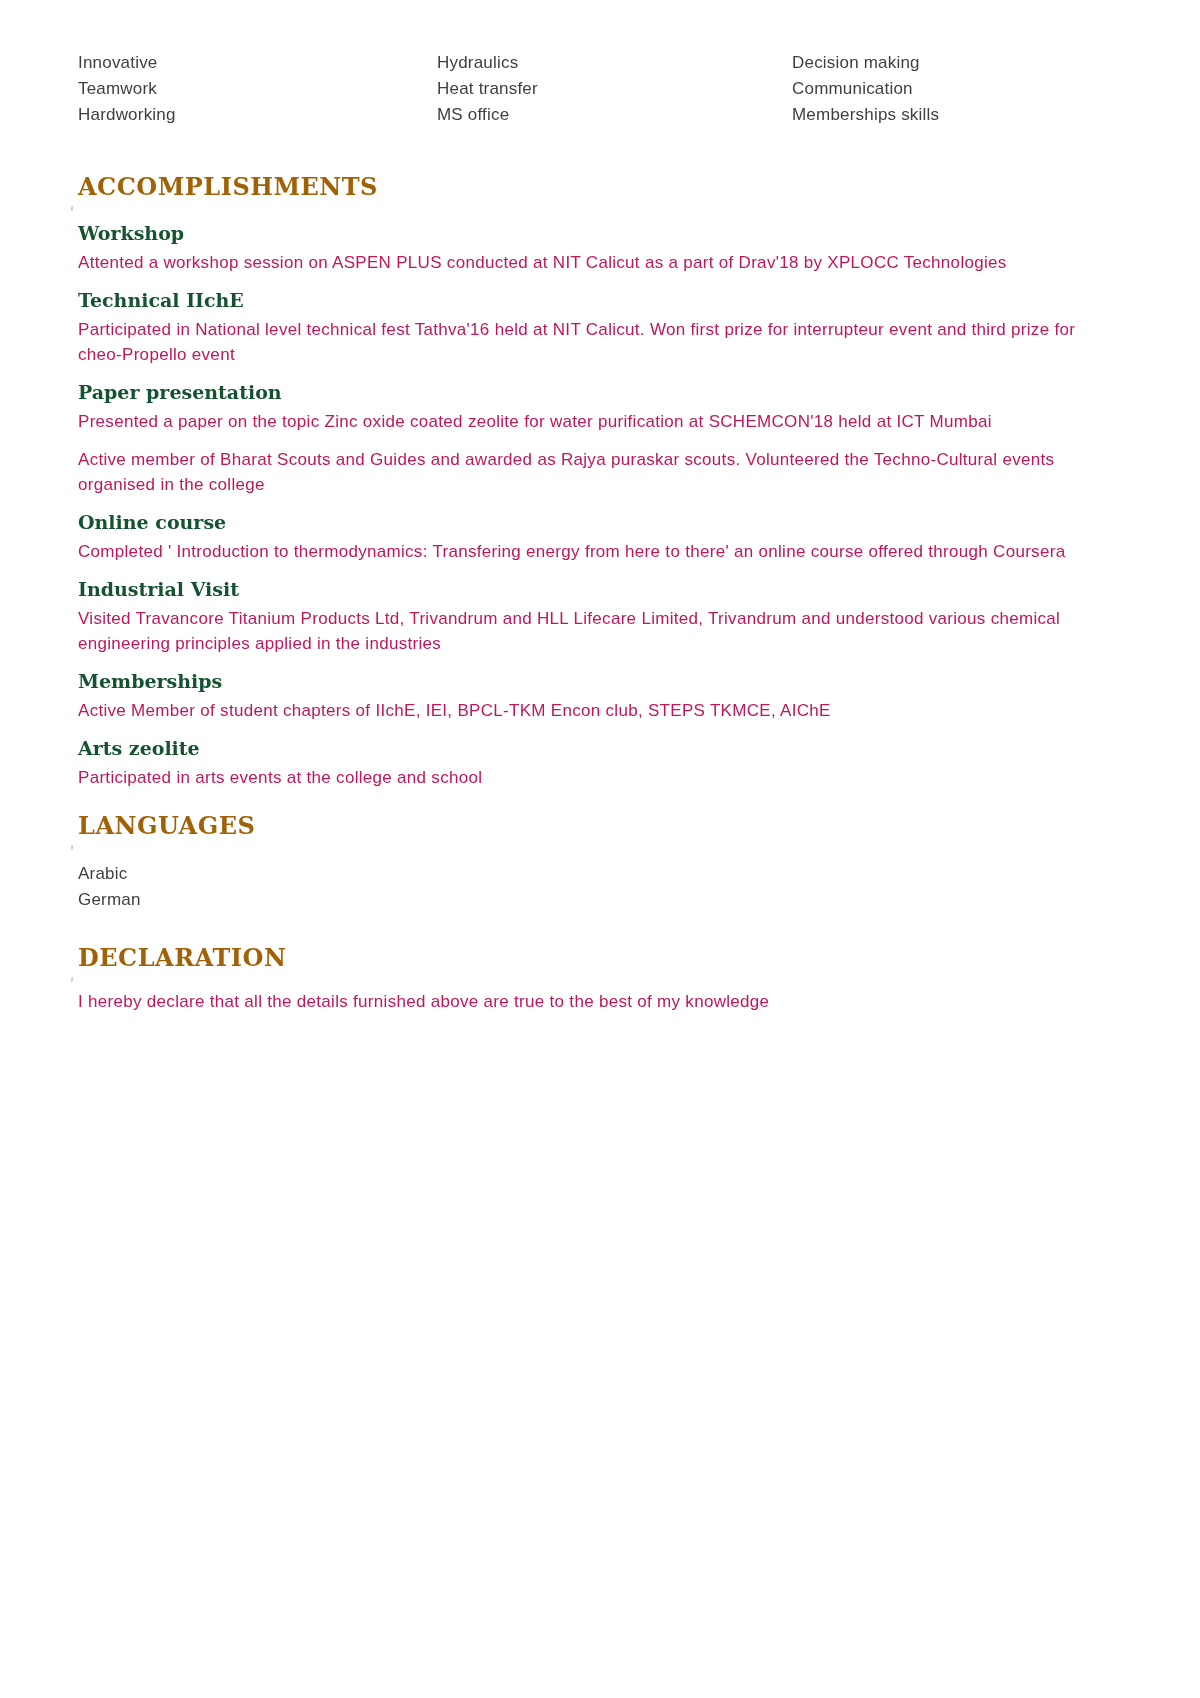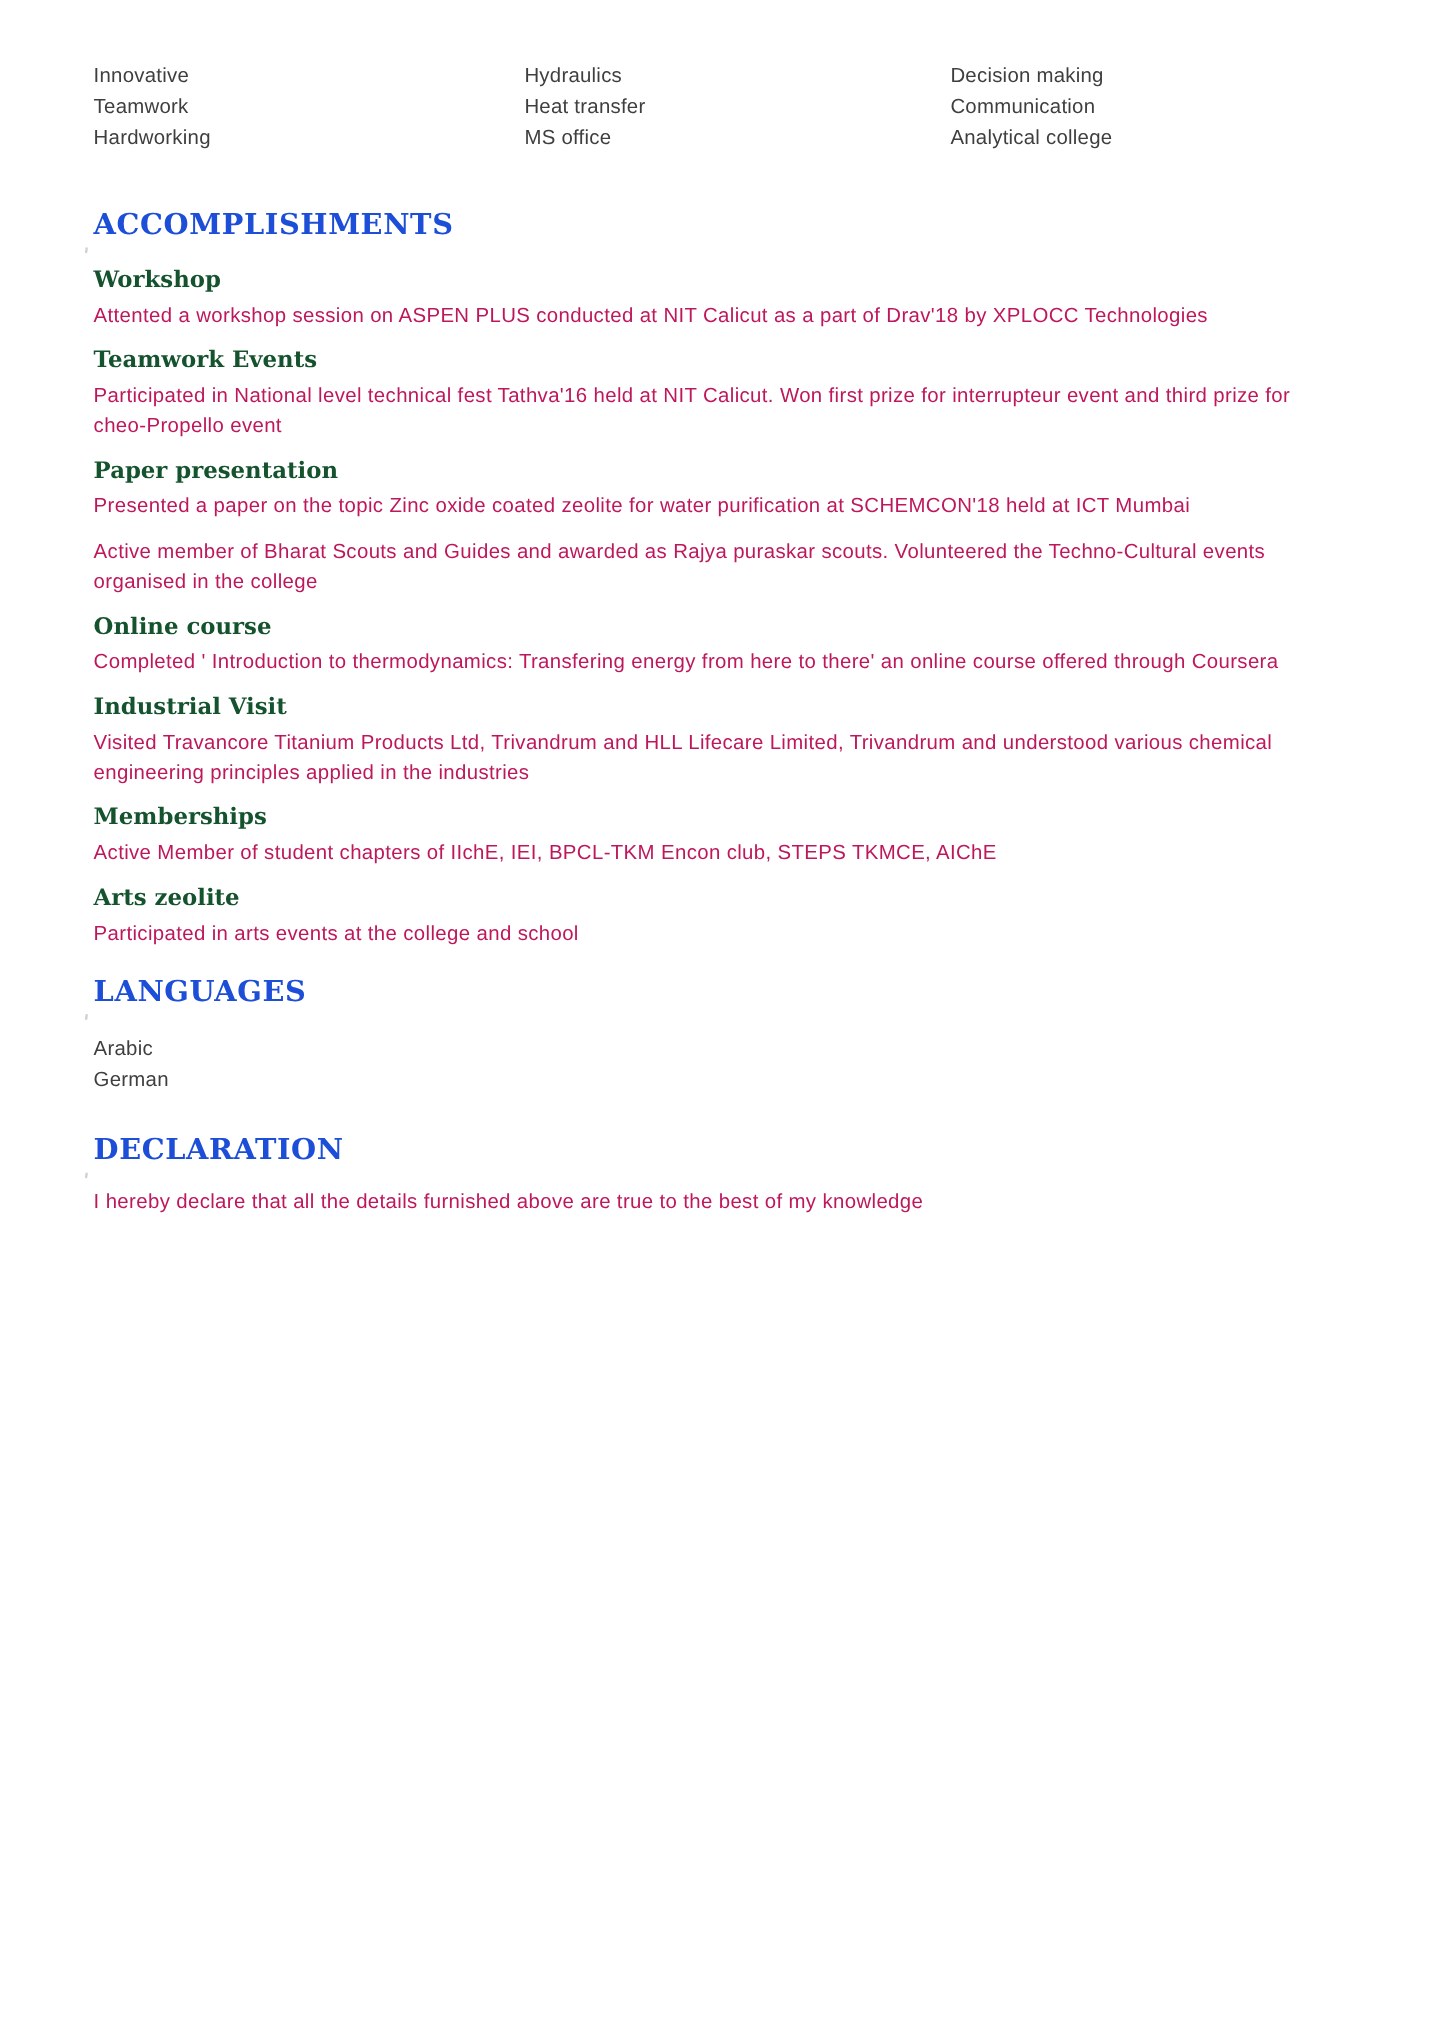--- a/index.html
+++ b/index.html
@@ -27,21 +27,21 @@
   .skills-col div { white-space: nowrap; }
 
   
   .section { position: relative; width: 1057px; }
   .section-title {
     font-family: "DejaVu Serif", serif;
     font-weight: bold;
     font-size: 24px;
     line-height: 28px;
     letter-spacing: 0.5px;
-    color: #1d4ed8;
+    color: #a16207;
     margin: 0;
   }
   .faint-tick {
     position: absolute;
     width: 2px; height: 5px;
     background: #c9c9c9;
     border-radius: 1px;
     transform: rotate(8deg);
     opacity: 0.85;
   }
@@ -94,38 +94,38 @@
       <div>Hardworking</div>
     </div>
     <div class="skills-col">
       <div>Hydraulics</div>
       <div>Heat transfer</div>
       <div>MS office</div>
     </div>
     <div class="skills-col">
       <div>Decision making</div>
       <div>Communication</div>
-      <div>Analytical college</div>
+      <div>Memberships skills</div>
     </div>
   </div>
 
   <div class="section" id="section-accomplishments">
     <h2 class="section-title">ACCOMPLISHMENTS</h2>
     <span class="faint-tick tick-left" style="top:33px"></span>
     <span class="faint-tick tick-right" style="top:33px"></span>
 
     <div class="entries">
 
       <div class="entry">
         <h3 class="entry-heading">Workshop</h3>
         <p class="entry-text">Attented a workshop session on ASPEN PLUS conducted at NIT Calicut as a part of Drav'18 by XPLOCC Technologies</p>
       </div>
 
       <div class="entry">
-        <h3 class="entry-heading">Teamwork Events</h3>
+        <h3 class="entry-heading">Technical IIchE</h3>
         <p class="entry-text">Participated in National level technical fest Tathva'16 held at NIT Calicut. Won first prize for interrupteur event and third prize for cheo-Propello event</p>
       </div>
 
       <div class="entry">
         <h3 class="entry-heading">Paper presentation</h3>
         <p class="entry-text">Presented a paper on the topic Zinc oxide coated zeolite for water purification at SCHEMCON'18 held at ICT Mumbai</p>
       </div>
 
       <div class="entry">
         <p class="entry-text">Active member of Bharat Scouts and Guides and awarded as Rajya puraskar scouts. Volunteered the Techno-Cultural events organised in the college</p>

